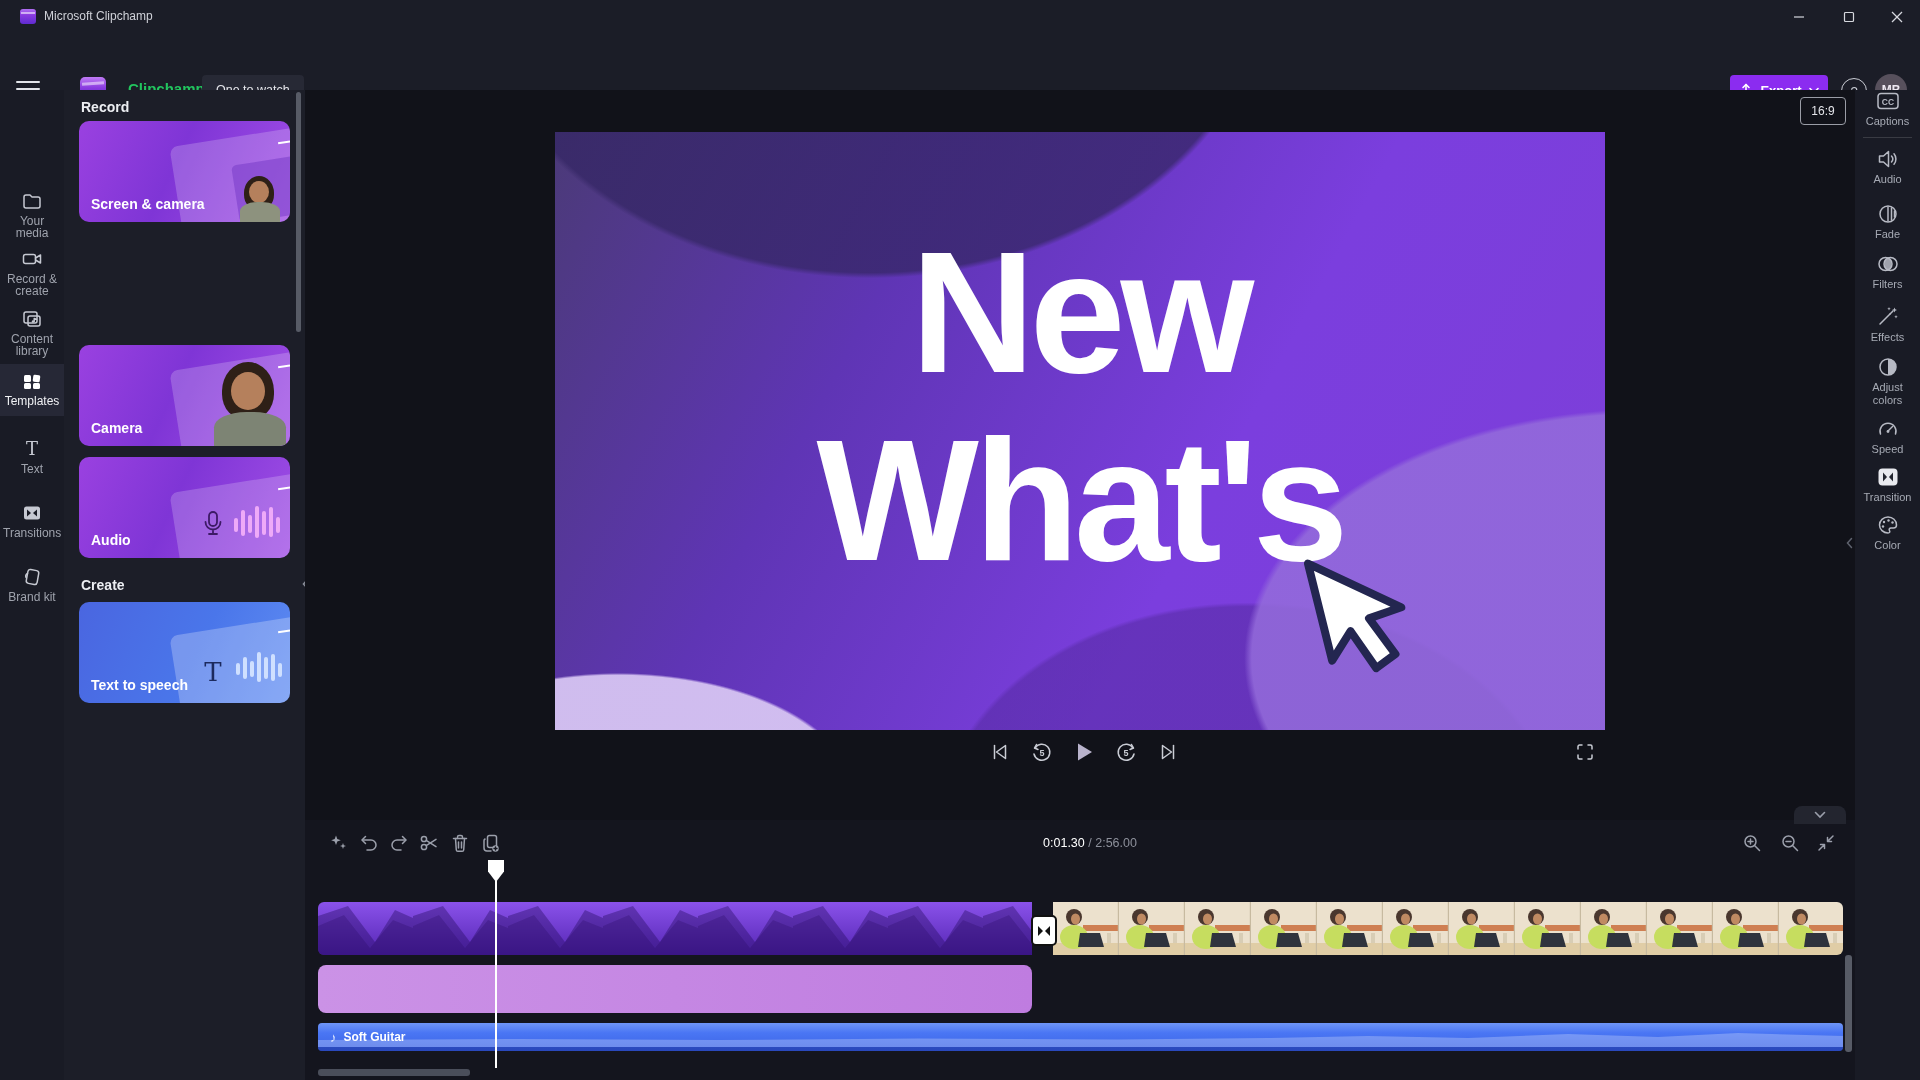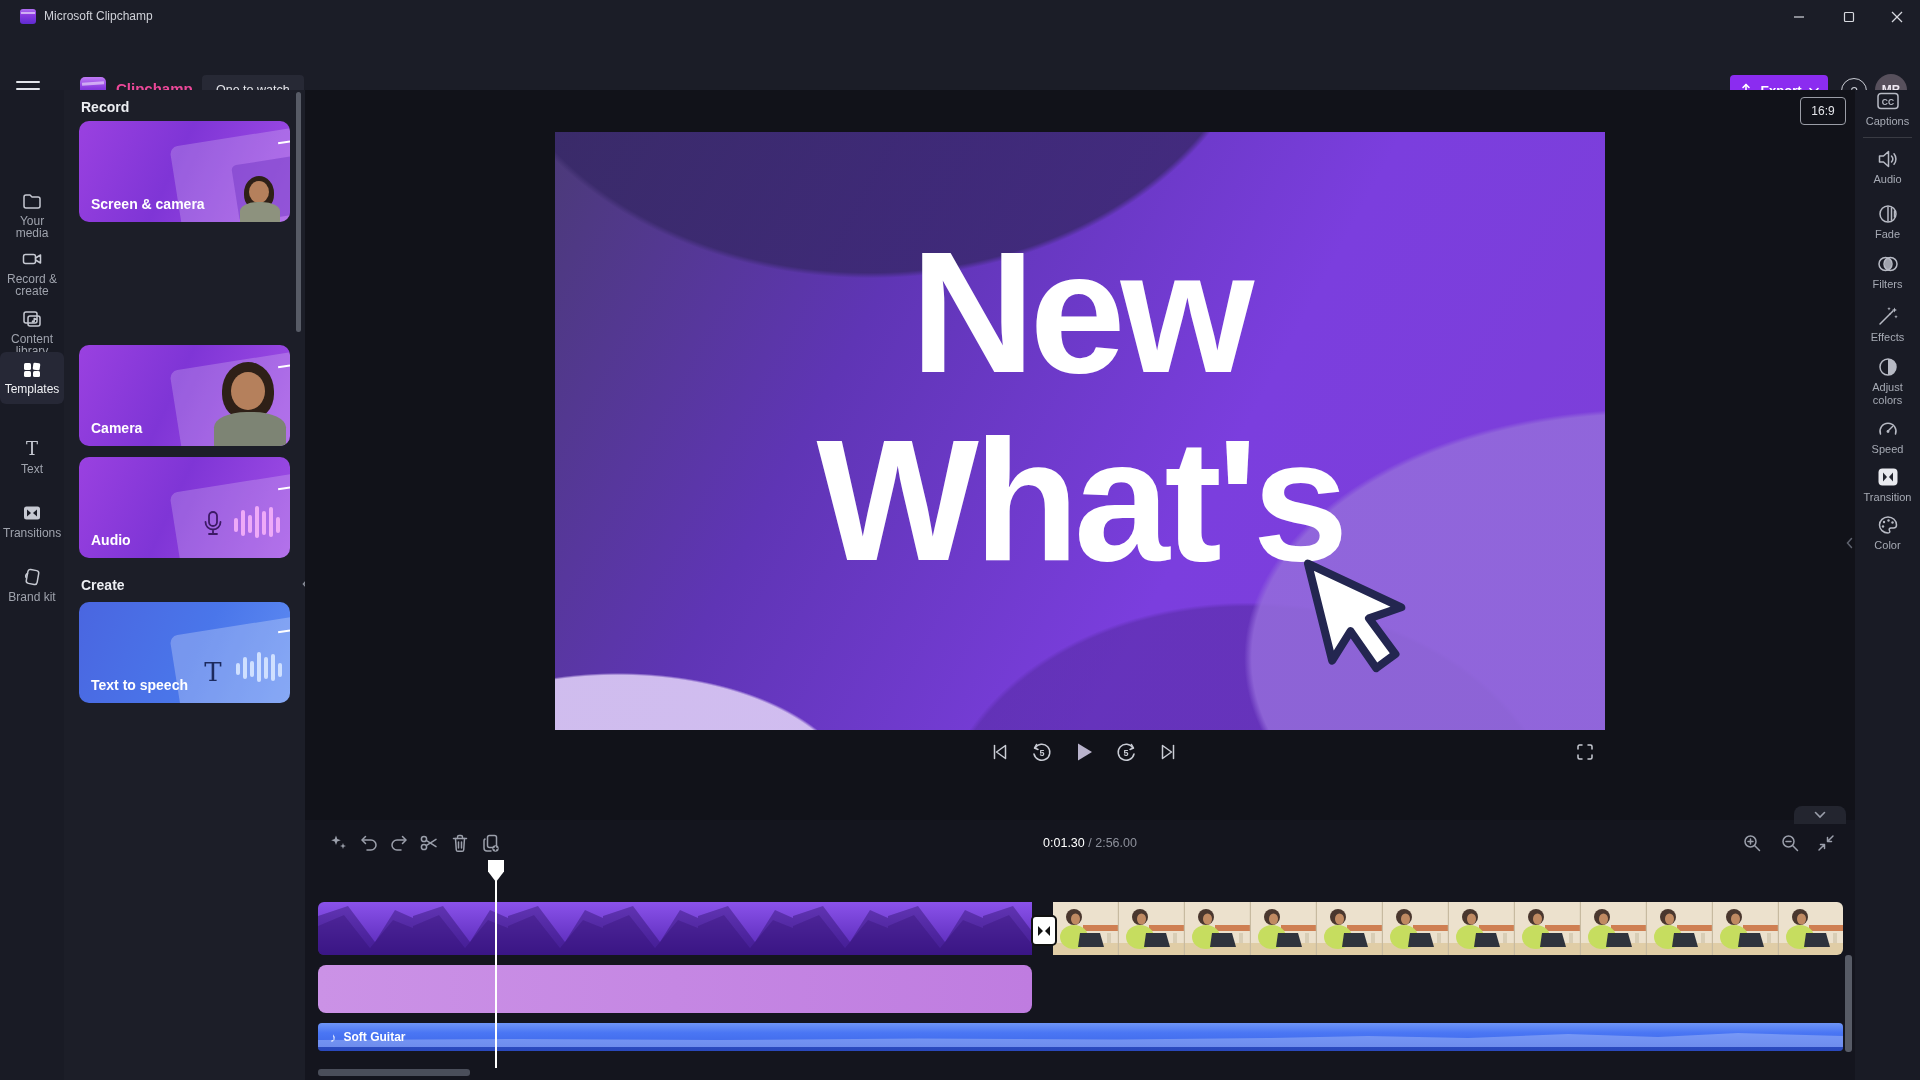--- a/index.html
+++ b/index.html
@@ -19,21 +19,21 @@
   .winbtn{top:0;width:46px;height:33px;display:flex;align-items:center;justify-content:center;color:#cfd1d8;}
   .winbtn svg{stroke:#d6d8de;stroke-width:1.2;fill:none;}
 
   
   .topbar{left:0;top:33px;width:1920px;height:57px;background:#1b1d27;}
   .hamburger{left:16px;top:48px;width:24px;height:18px;}
   .hamburger i{display:block;height:2px;background:#e2e4ea;margin:0 0 5px 0;border-radius:2px;}
   .logo{left:80px;top:44px;width:26px;height:24px;border-radius:5px;
     background:linear-gradient(180deg,#c07bf5 0%,#8a3be0 45%,#5527c2 100%);}
   .logo:before{content:"";position:absolute;left:2px;top:5px;width:22px;height:3px;background:rgba(255,255,255,.5);transform:rotate(-4deg);}
-  .brand{left:116px;top:47px;font-size:15px;font-weight:700;color:#ec4899;}
+  .brand{left:128px;top:47px;font-size:15px;font-weight:700;color:#22c55e;}
   .project-pill{left:202px;top:42px;height:30px;padding:0 14px;background:#272935;border-radius:4px;
     display:flex;align-items:center;font-size:12.5px;color:#e6e7ec;}
   .export-btn{left:1730px;top:42px;width:98px;height:30px;background:#8b2cf0;border-radius:4px;
     display:flex;align-items:center;justify-content:center;gap:7px;font-size:13px;font-weight:700;color:#fff;}
   .help-btn{left:1841px;top:45px;width:24px;height:24px;border-radius:50%;border:1.4px solid #c9ccd4;
     display:flex;align-items:center;justify-content:center;font-size:13px;color:#c9ccd4;}
   .avatar{left:1875px;top:41px;width:32px;height:32px;border-radius:50%;background:#57505c;
     display:flex;align-items:center;justify-content:center;font-size:12px;font-weight:700;color:#efe9f2;}
 
   
@@ -189,21 +189,21 @@
     <div class="rail-item" style="top:212px;">
       <svg class="ric" width="22" height="22" viewBox="0 0 22 22">
         <rect x="3" y="4" width="13" height="11" rx="2"></rect>
           <rect x="7" y="8" width="12" height="10" rx="2"></rect>
         <circle cx="12" cy="13.5" r="1.2" fill="#c6c9d2" stroke="none"></circle>
           <path d="M13.2 13.5 v-3 l2.2 .8"></path>
       </svg>
       <div class="rlabel">Content library</div>
     </div>
 
-    <div class="rail-item active" style="top:262px;border-radius:6px;">
+    <div class="rail-item active" style="top:274px;">
       <svg width="22" height="22" viewBox="0 0 22 22">
         <rect x="3" y="5" width="7" height="7" rx="1.5" fill="#fff"></rect>
         <rect x="12" y="5" width="7" height="7" rx="1.5" fill="#fff" transform="rotate(8 15.5 8.5)"></rect>
         <rect x="3" y="13" width="7" height="6" rx="1.5" fill="#fff"></rect>
         <rect x="12" y="13" width="7" height="6" rx="1.5" fill="#fff"></rect>
       </svg>
       <div class="rlabel">Templates</div>
     </div>
 
     <div class="rail-item" style="top:342px;">

